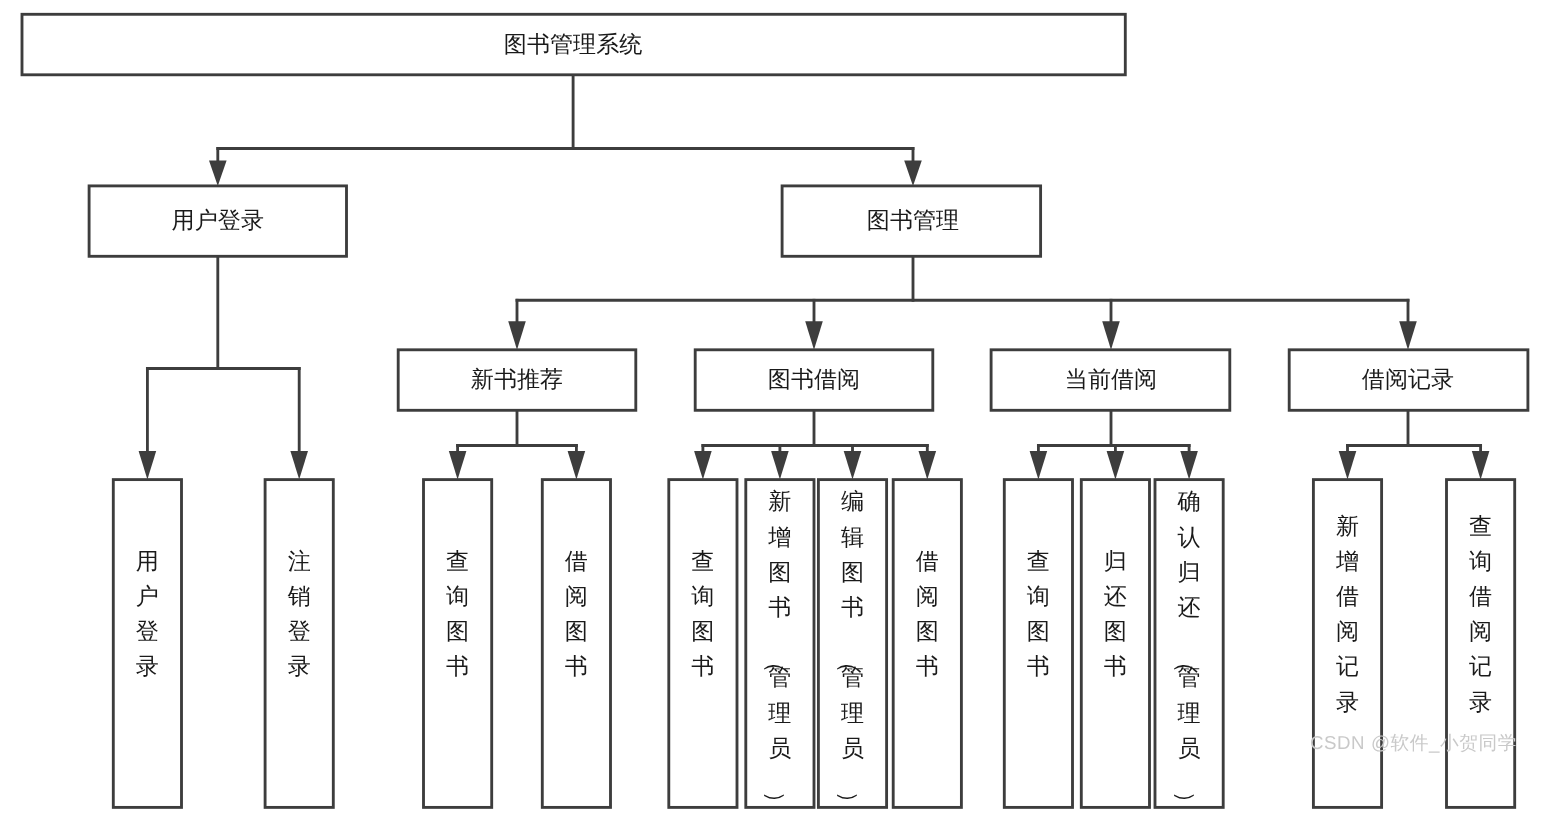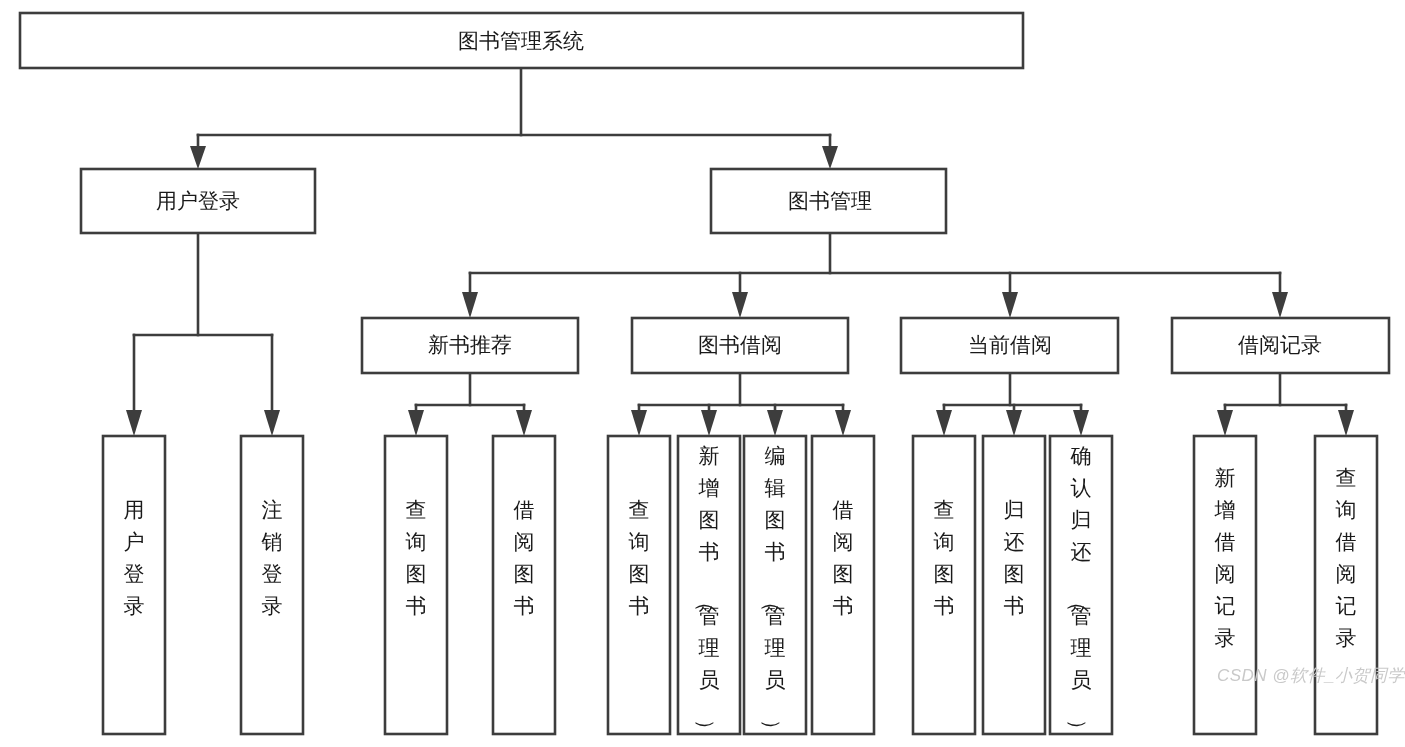--- a/index.html
+++ b/index.html
@@ -50,29 +50,28 @@
     dominant-baseline: middle;
   }
   .node-label-v {
     fill: #1a1a1a;
     font-family: "Liberation Sans", "DejaVu Sans", sans-serif;
     font-size: 21px;
     text-anchor: middle;
   }
   .watermark {
     position: absolute;
-    right: 0;
+    right: 26px;
     bottom: 6px;
     font-family: "Liberation Sans", "DejaVu Sans", sans-serif;
     font-size: 17px;
     color: #c9c9c9;
     letter-spacing: 0.5px;
     white-space: nowrap;
     user-select: none;
-    font-style: italic;
   }
 </style>
 </head>
 <body>
 
 <div id="diagram-root">
 
   <svg class="tree" viewBox="0 0 1405 747">
 
     <g>

